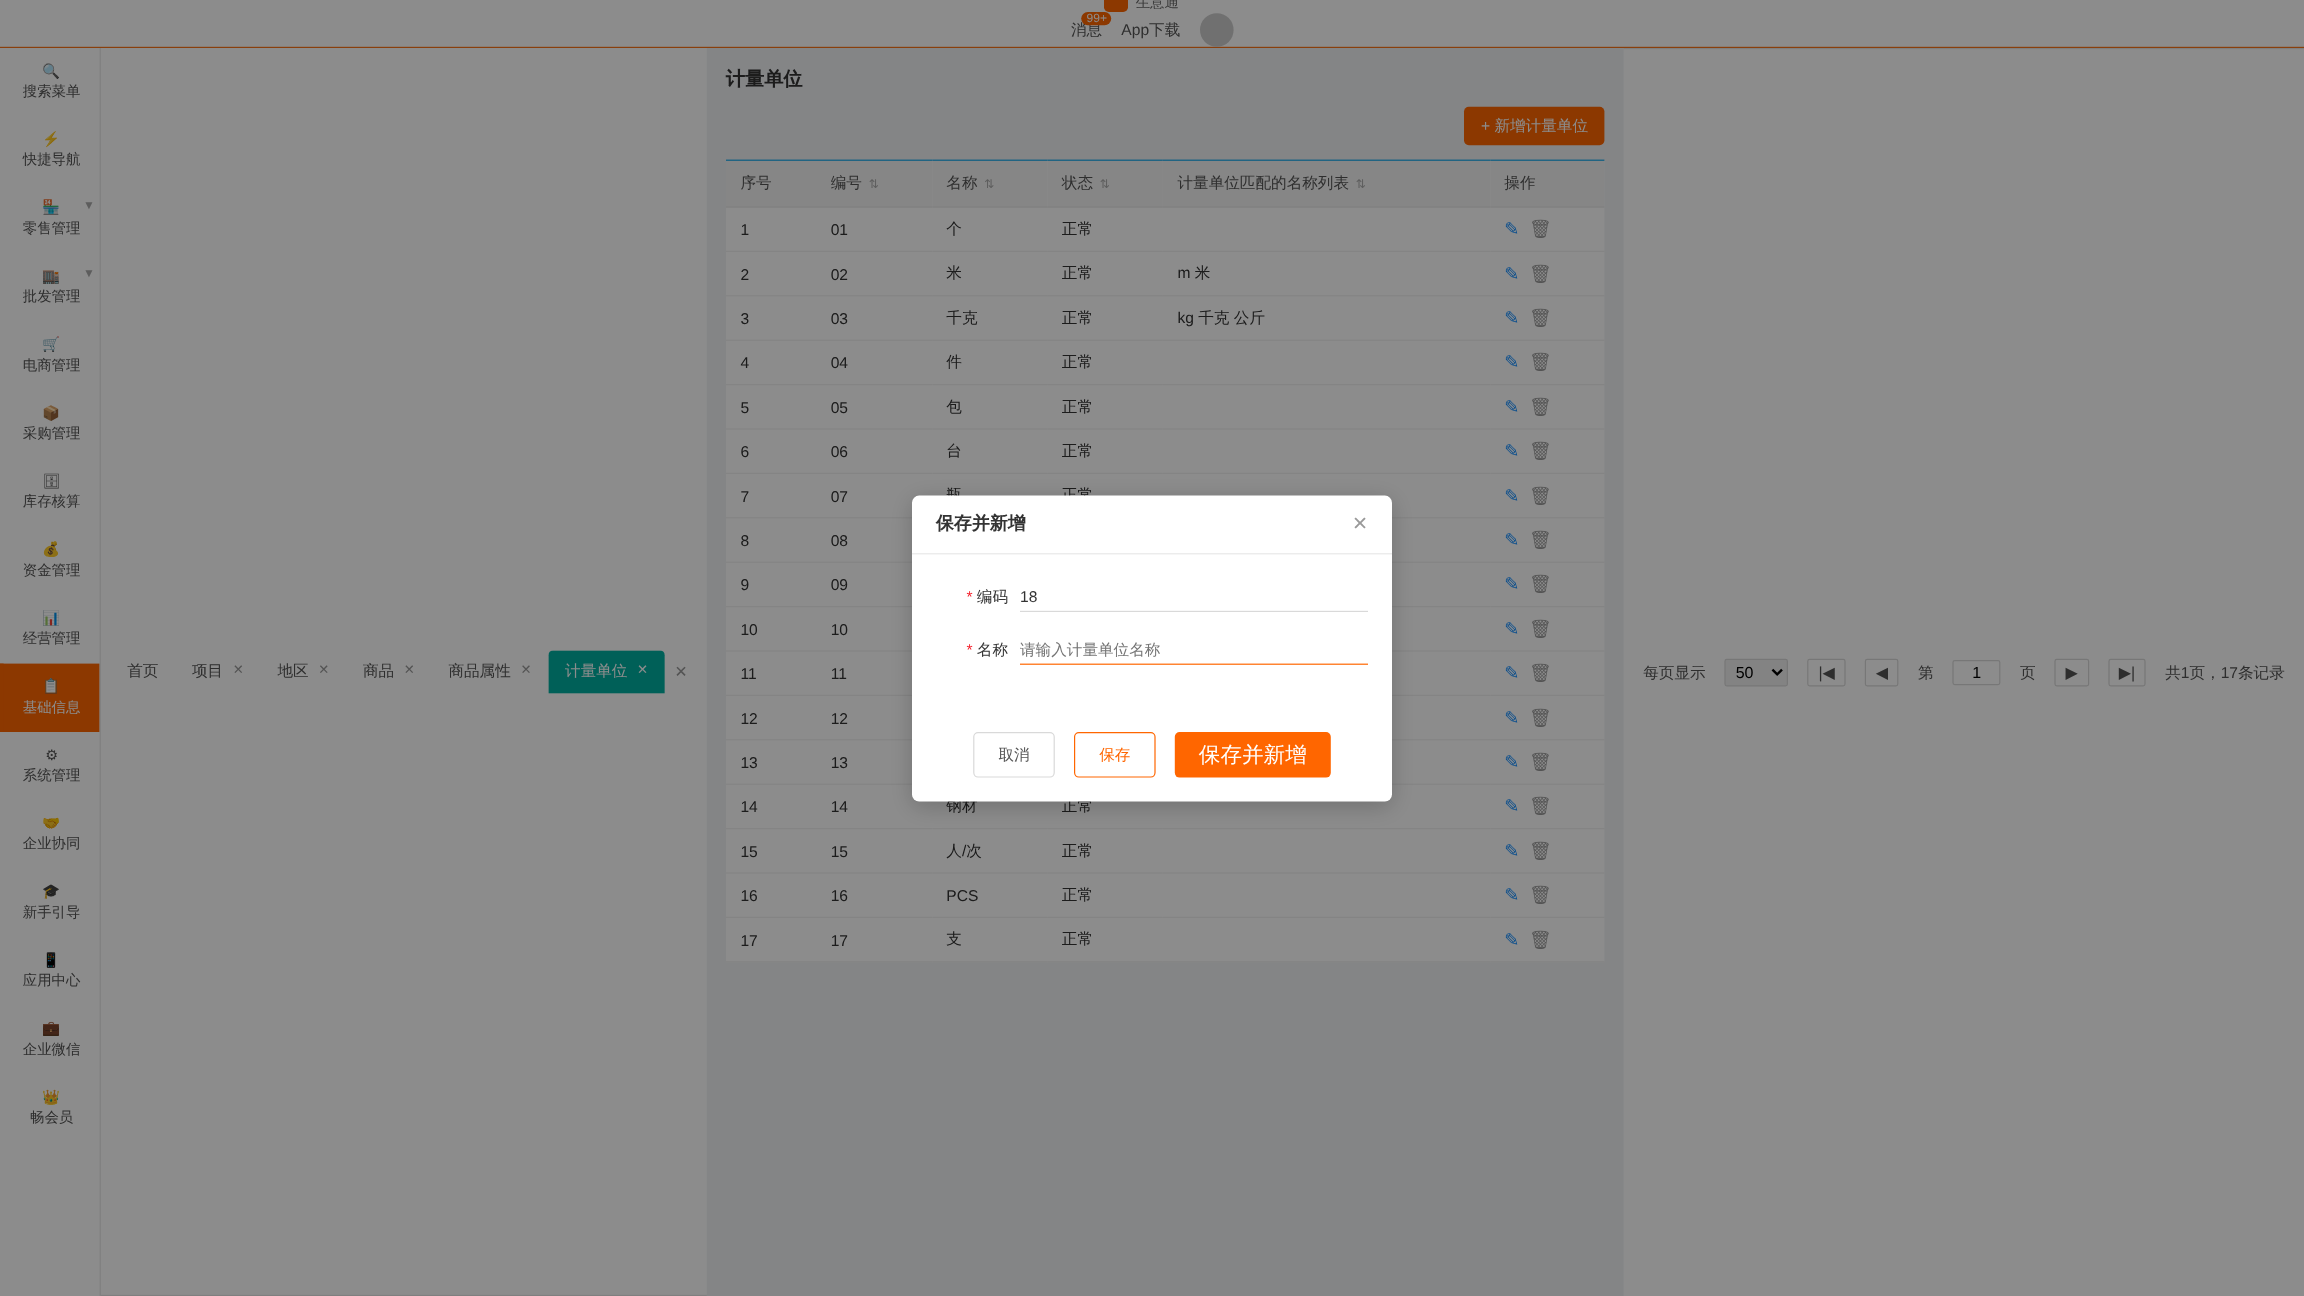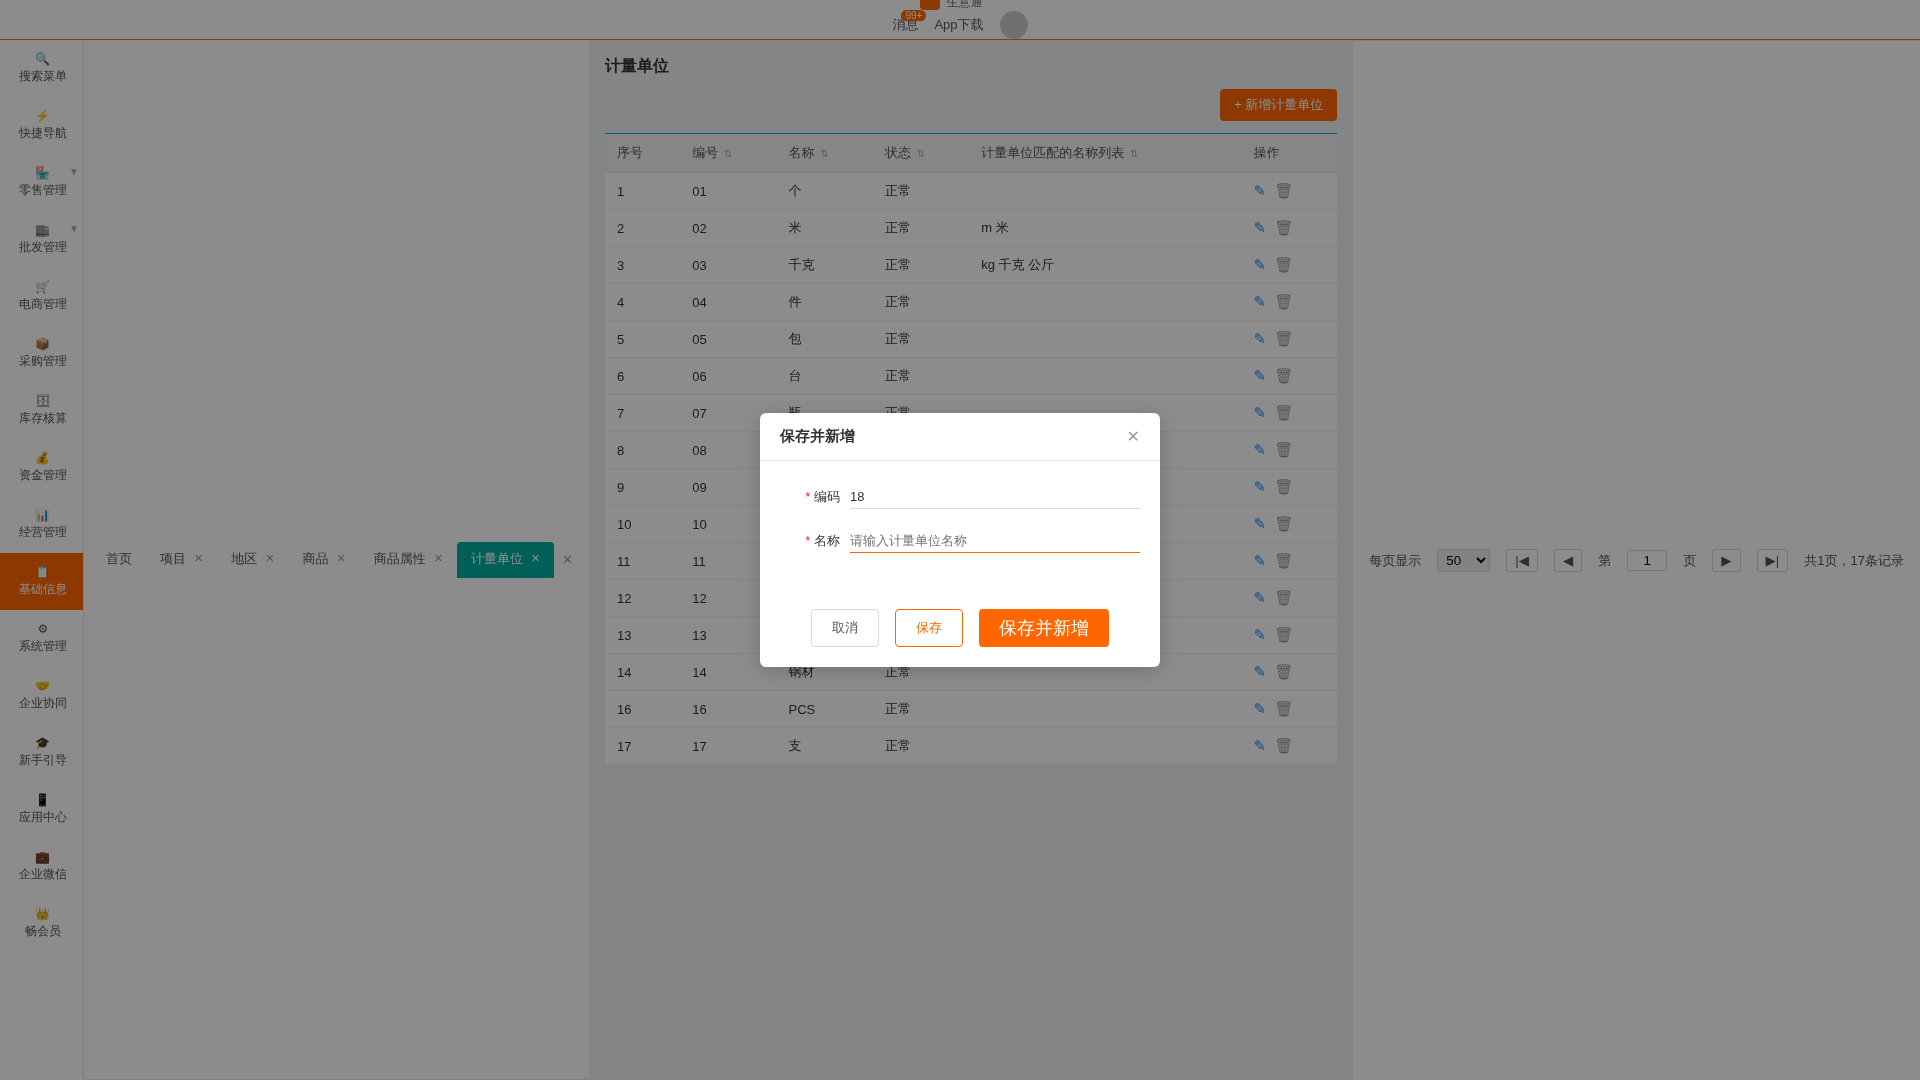--- a/index.html
+++ b/index.html
@@ -395,20 +395,33 @@
       <td class="status-normal">正常</td>
       <td></td>
       <td>
         <div class="action-btns">
           <button class="action-btn">✎</button>
           <button class="action-btn delete">🗑</button>
         </div>
       </td>
     </tr>
             <tr>
+      <td>15</td>
+      <td>15</td>
+      <td>人/次</td>
+      <td class="status-normal">正常</td>
+      <td></td>
+      <td>
+        <div class="action-btns">
+          <button class="action-btn">✎</button>
+          <button class="action-btn delete">🗑</button>
+        </div>
+      </td>
+    </tr>
+            <tr>
       <td>16</td>
       <td>16</td>
       <td>PCS</td>
       <td class="status-normal">正常</td>
       <td></td>
       <td>
         <div class="action-btns">
           <button class="action-btn">✎</button>
           <button class="action-btn delete">🗑</button>
         </div>

